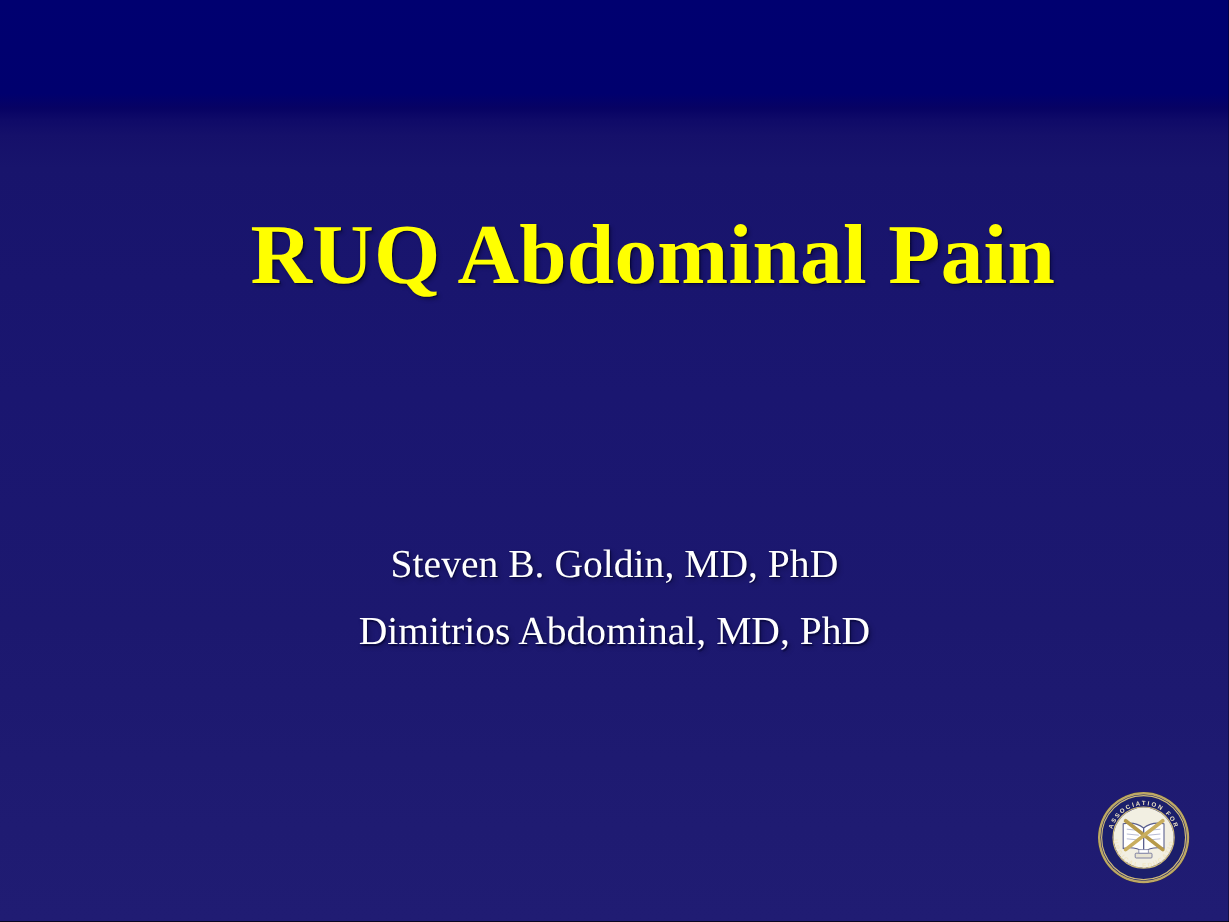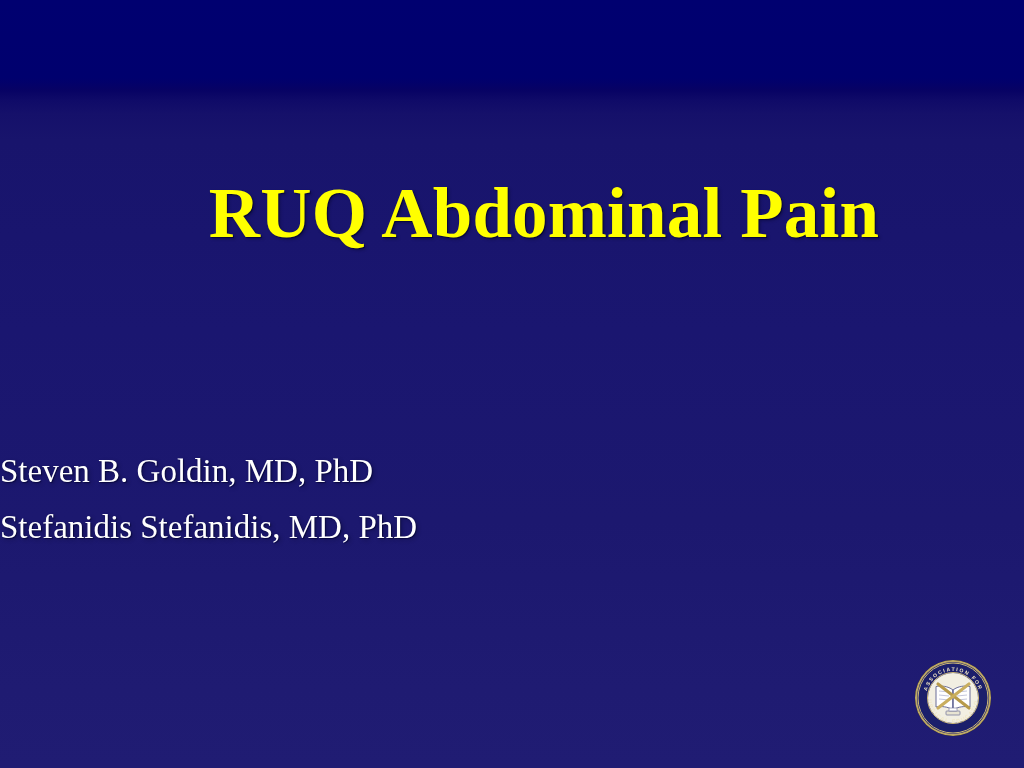--- a/index.html
+++ b/index.html
@@ -54,20 +54,21 @@
       1px 1px 0 rgba(0, 0, 40, 0.55),
       2px 2px 3px rgba(0, 0, 30, 0.35);
   }
 
   
   .subtitle-zone {
     position: absolute;
     left: 0;
     top: 443px;
     width: 1024px;
+    text-align: center;
   }
 
   .subtitle-line {
     display: block;
     margin: 0;
     color: #ffffff;
     font-family: "Liberation Serif", "DejaVu Serif", serif;
     font-weight: normal;
     font-size: 33px;
     line-height: 56px;
@@ -96,21 +97,21 @@
 <body>
 
 <div id="slide">
 
   <div class="title-zone">
     <h1 class="slide-title">RUQ Abdominal Pain</h1>
   </div>
 
   <div class="subtitle-zone">
     <span class="subtitle-line">Steven B. Goldin, MD, PhD</span>
-    <span class="subtitle-line">Stefanidis Stefanidis, MD, PhD</span>
+    <span class="subtitle-line">Dimitrios Abdominal, MD, PhD</span>
   </div>
 
   <div class="logo-wrap">
     <svg viewBox="0 0 80 80" xmlns="http://www.w3.org/2000/svg">
       <defs>
         <path id="arcTop" d="M 13,40 A 27,27 0 0 1 67,40" fill="none"></path>
         <path id="arcBot" d="M 15,40 A 25,25 0 0 0 65,40" fill="none"></path>
       </defs>
 
       <circle cx="40" cy="40" r="38" fill="#b9a濾"></circle>

